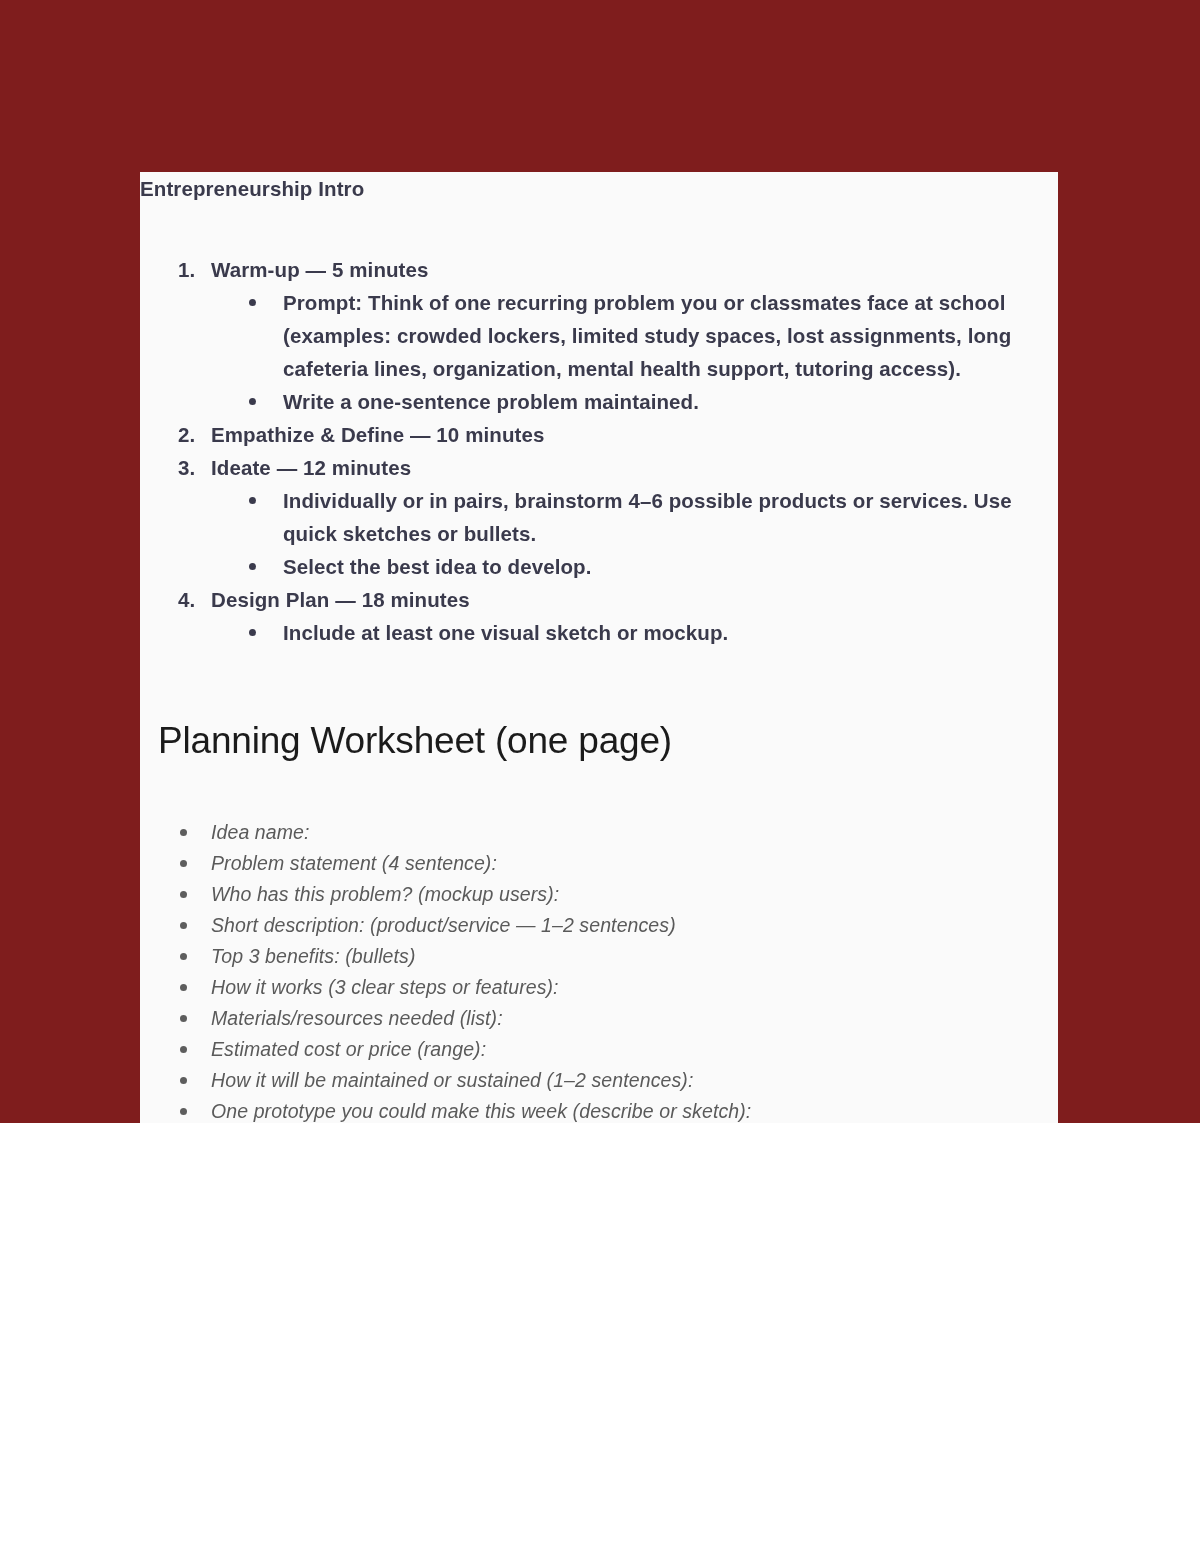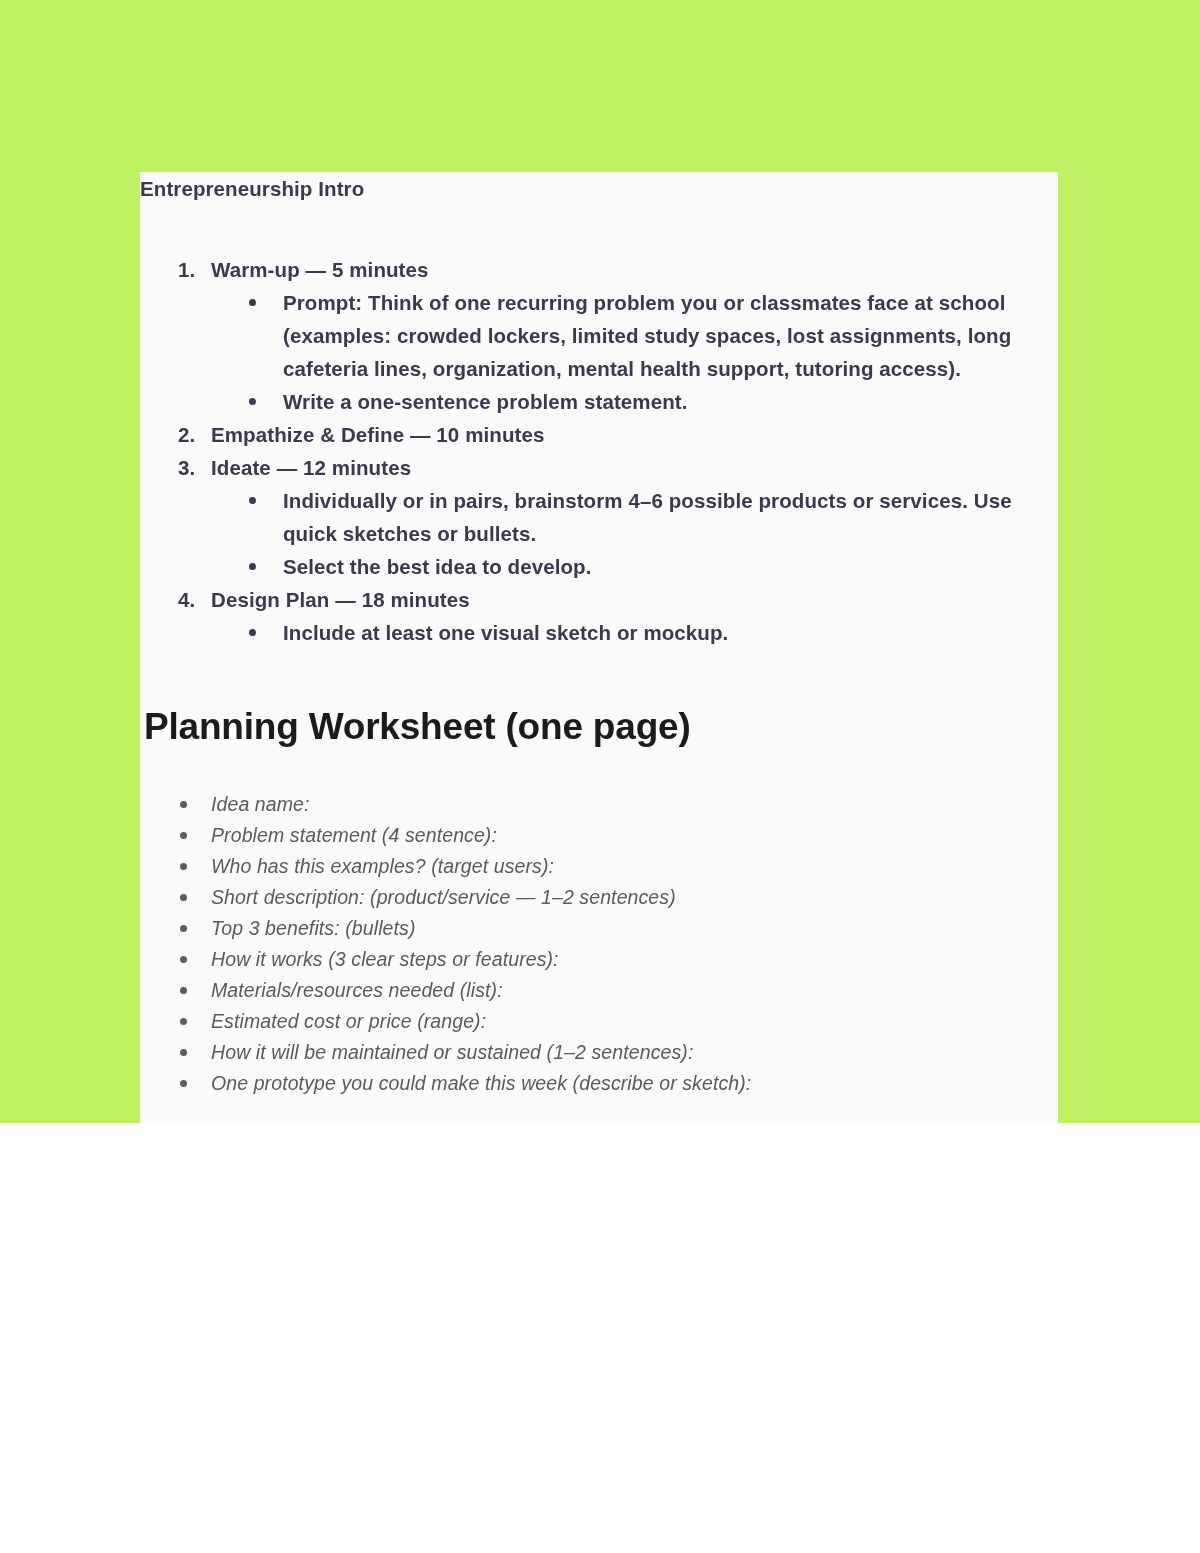--- a/index.html
+++ b/index.html
@@ -11,21 +11,21 @@
     width: 1200px;
     height: 1553px;
     font-family: "Liberation Sans", sans-serif;
     -webkit-font-smoothing: antialiased;
   }
 
   .page {
     position: relative;
     width: 1200px;
     height: 1123px;
-    background: #bef264;
+    background: #7f1d1d;
     overflow: hidden;
   }
 
   
   .content-panel {
     position: absolute;
     left: 140px;
     top: 172px;
     width: 918px;
     background: #fafafa;
@@ -94,25 +94,25 @@
     color: #3a3a4c;
     line-height: 33px;
     letter-spacing: 0.1px;
     display: block;
     max-width: 762px;
   }
 
   
   .section-heading {
     font-size: 37px;
-    font-weight: bold;
+    font-weight: normal;
     color: #1b1b1b;
     line-height: 44px;
     letter-spacing: -0.2px;
-    margin: 4px;
+    margin: 18px;
     padding: 0;
   }
 
   
   ul.worksheet {
     list-style: none;
     margin: 0;
     padding: 0;
     font-style: italic;
   }
@@ -163,21 +163,21 @@
       <li class="step">
         <span class="step-marker">1.</span>
         <span class="step-title">Warm-up — 5 minutes</span>
         <ul class="sub">
           <li class="sub-item">
             <span class="sub-bullet"></span>
             <span class="sub-text">Prompt: Think of one recurring problem you or classmates face at school (examples: crowded lockers, limited study spaces, lost assignments, long cafeteria lines, organization, mental health support, tutoring access).</span>
           </li>
           <li class="sub-item">
             <span class="sub-bullet"></span>
-            <span class="sub-text">Write a one-sentence problem statement.</span>
+            <span class="sub-text">Write a one-sentence problem maintained.</span>
           </li>
         </ul>
       </li>
 
       <li class="step">
         <span class="step-marker">2.</span>
         <span class="step-title">Empathize &amp; Define — 10 minutes</span>
         <ul class="sub">
         </ul>
       </li>
@@ -220,21 +220,21 @@
       <li class="worksheet-item">
         <span class="worksheet-bullet"></span>
         <span class="worksheet-text">Idea name:</span>
       </li>
       <li class="worksheet-item">
         <span class="worksheet-bullet"></span>
         <span class="worksheet-text">Problem statement (4 sentence):</span>
       </li>
       <li class="worksheet-item">
         <span class="worksheet-bullet"></span>
-        <span class="worksheet-text">Who has this examples? (target users):</span>
+        <span class="worksheet-text">Who has this problem? (mockup users):</span>
       </li>
       <li class="worksheet-item">
         <span class="worksheet-bullet"></span>
         <span class="worksheet-text">Short description: (product/service — 1–2 sentences)</span>
       </li>
       <li class="worksheet-item">
         <span class="worksheet-bullet"></span>
         <span class="worksheet-text">Top 3 benefits: (bullets)</span>
       </li>
       <li class="worksheet-item">

